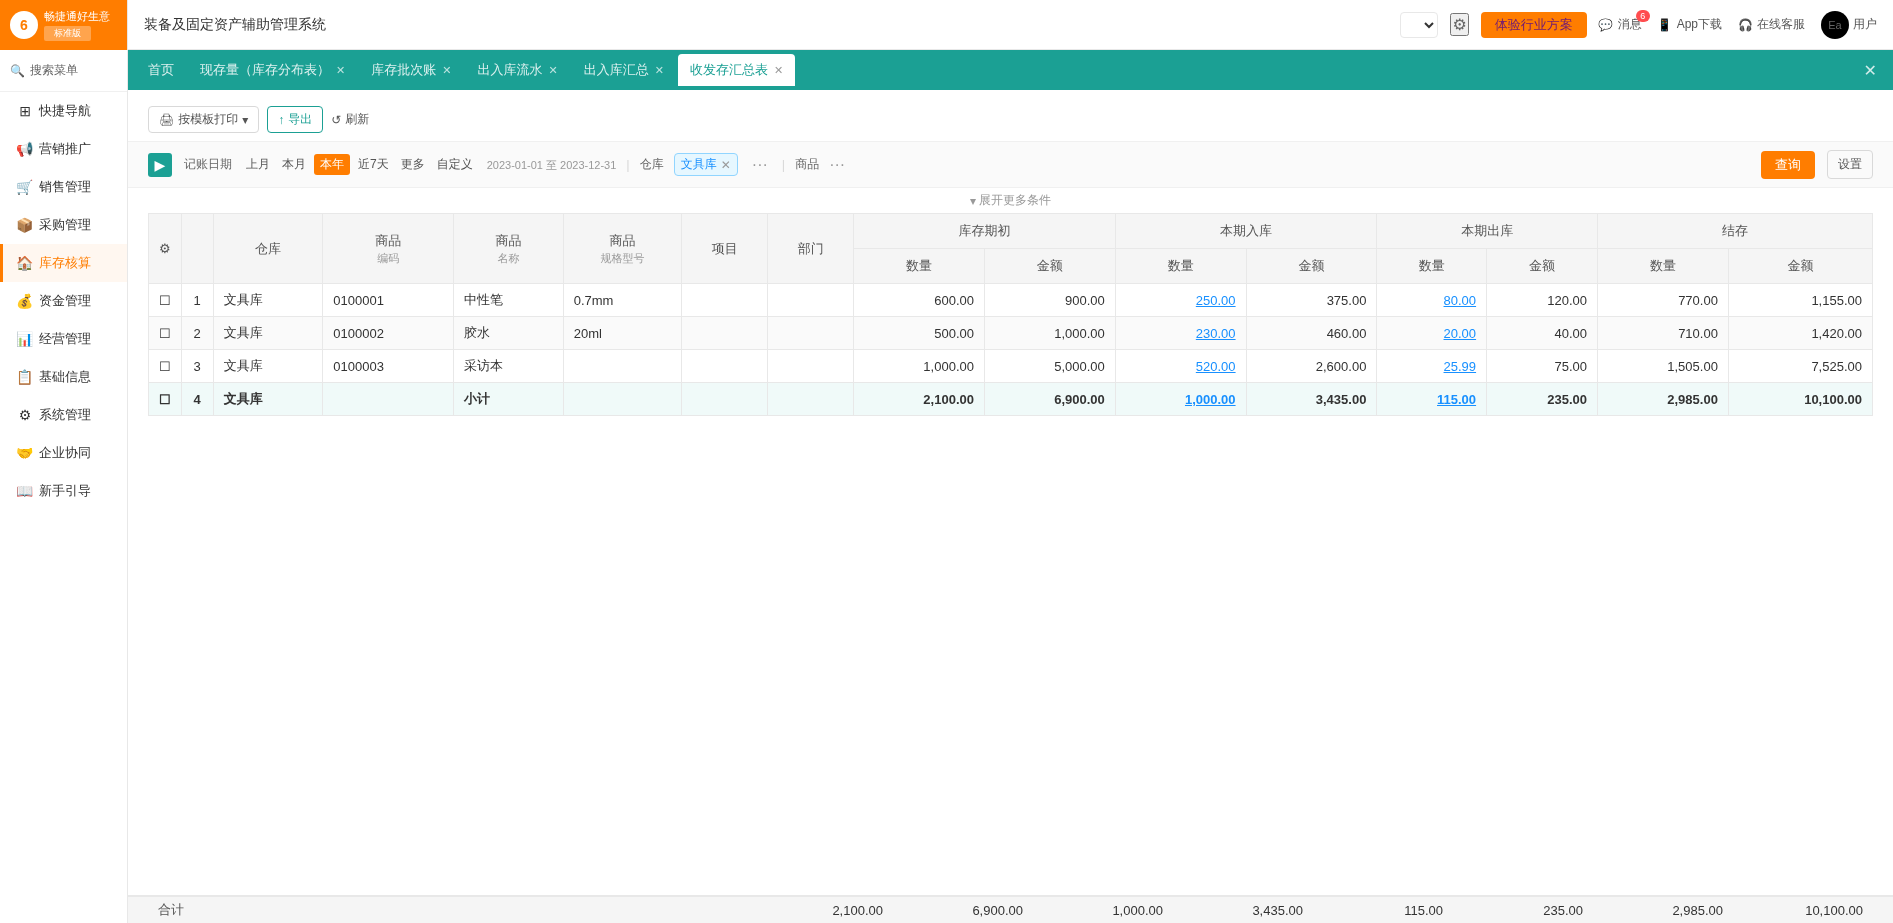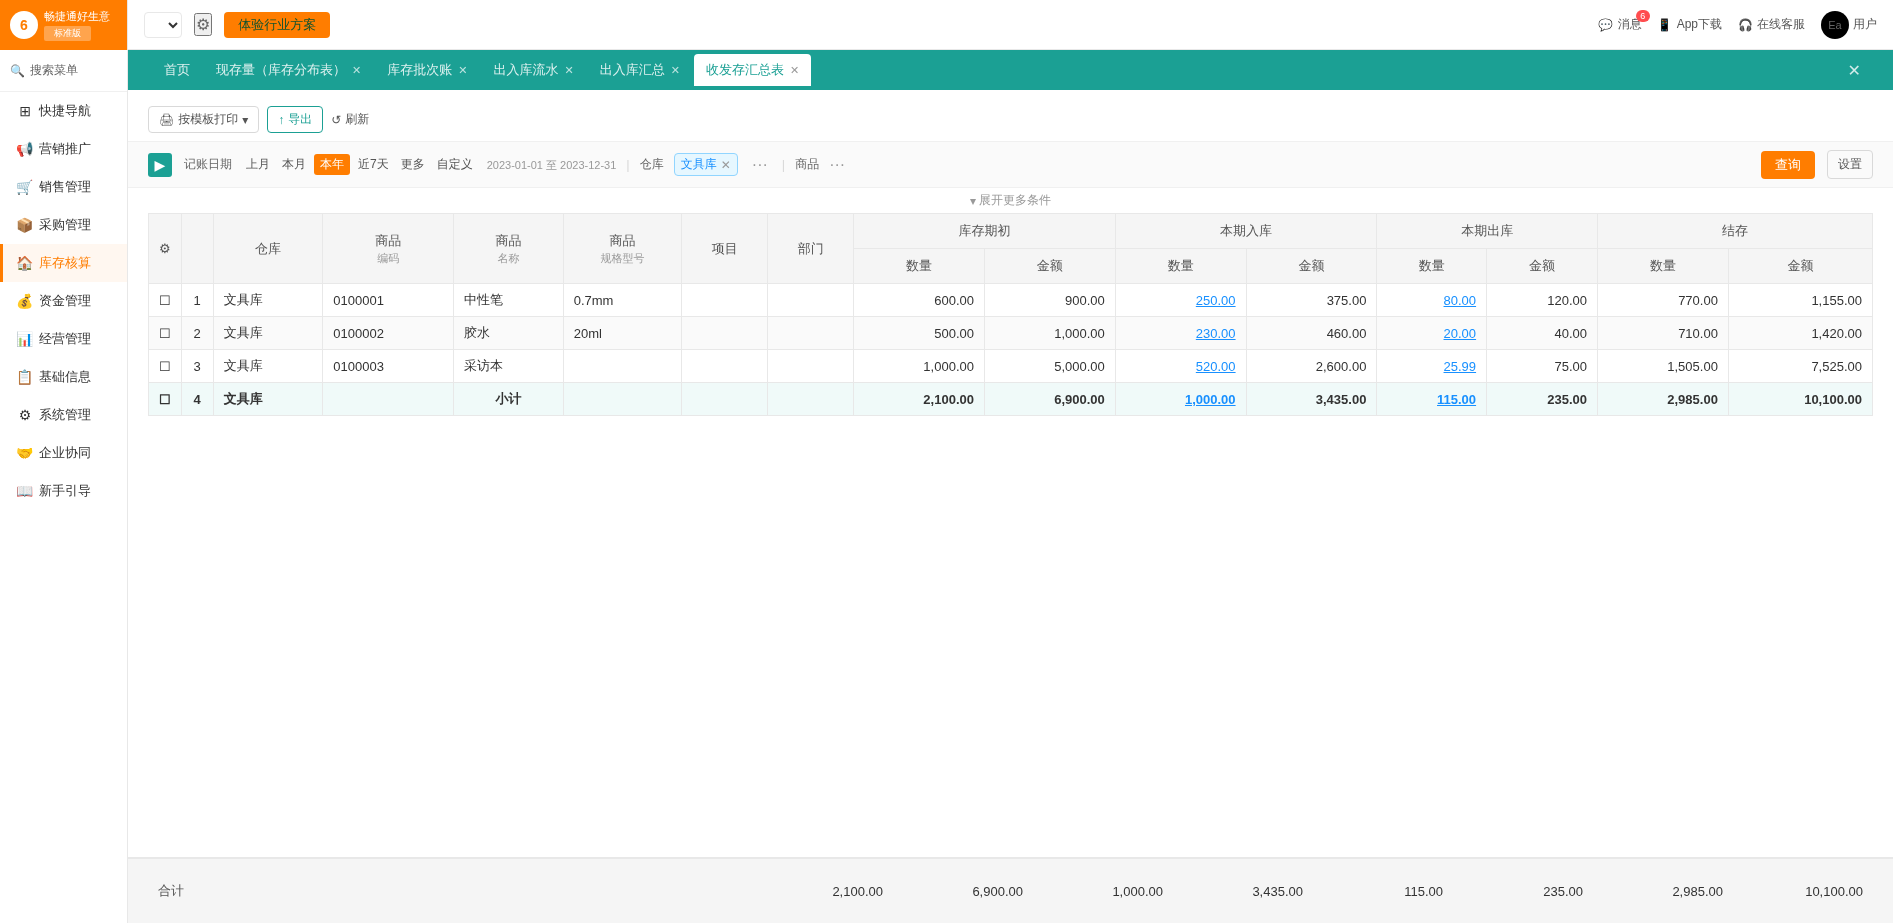--- a/index.html
+++ b/index.html
@@ -121,21 +121,21 @@
       font-size: 12px;
       color: #333;
     }
     .topbar-gear {
       color: #666;
       cursor: pointer;
       font-size: 16px;
     }
     .topbar-btn-orange {
       background: #ff7d00;
-      color: #14532d;
+      color: #701a75;
       border: none;
       border-radius: 4px;
       padding: 4px 14px;
       font-size: 13px;
       cursor: pointer;
     }
     .topbar-right {
       display: flex;
       align-items: center;
       gap: 16px;
@@ -172,21 +172,21 @@
       justify-content: center;
       font-size: 11px;
       color: #666;
     }
 
     
     .tabbar {
       background: #1ba094;
       display: flex;
       align-items: center;
-      padding: 0 24px;
+      padding: 0 8px;
       height: 40px;
       gap: 2px;
     }
     .tab-item {
       display: flex;
       align-items: center;
       gap: 4px;
       padding: 0 12px;
       height: 32px;
       border-radius: 4px 4px 0 0;
@@ -415,21 +415,21 @@
       font-weight: bold;
       background: #f0faf9 !important;
     }
     .settings-col { width: 30px; }
     .num-col { width: 32px; }
 
     
     .table-footer {
       background: #f5f5f5;
       border-top: 2px solid #e8e8e8;
-      padding: 23px 30px;
+      padding: 4px 30px;
       display: flex;
       align-items: center;
       gap: 20px;
       font-size: 13px;
       font-weight: 500;
     }
     .footer-label { color: #555; min-width: 40px; }
     .footer-group { display: flex; gap: 60px; margin-left: auto; }
     .footer-val { color: #333; text-align: right; min-width: 80px; }
   </style>
@@ -498,20 +498,21 @@
     <div class="sidebar-nav-item">
       <span class="nav-icon">📖</span>
       <span>新手引导</span>
     </div>
   </div>
 </div>
 
 <div class="main">
 
   <div class="topbar">
+    <span class="topbar-title">装备及固定资产辅助管理系统</span>
     <select class="topbar-select"></select>
     <button class="topbar-gear">⚙</button>
     <button class="topbar-btn-orange">体验行业方案</button>
     <div class="topbar-right">
       <div class="topbar-icon-btn">
         <span>💬</span>
         <span>消息</span>
         <span class="badge">6</span>
       </div>
       <div class="topbar-icon-btn">
@@ -696,21 +697,21 @@
               <td class="num link">25.99</td>
               <td class="num">75.00</td>
               <td class="num">1,505.00</td>
               <td class="num">7,525.00</td>
             </tr>
             <tr class="subtotal-row">
               <td class="center"><span style="cursor:pointer;">☐</span></td>
               <td class="center">4</td>
               <td class="left" style="font-weight: bold;">文具库</td>
               <td class="left"></td>
-              <td class="left" style="font-weight: bold; text-align: center;">小计</td>
+              <td class="left" style="font-weight: bold;">小计</td>
               <td class="left"></td>
               <td class="left"></td>
               <td class="left"></td>
               <td class="num">2,100.00</td>
               <td class="num">6,900.00</td>
               <td class="num link">1,000.00</td>
               <td class="num">3,435.00</td>
               <td class="num link">115.00</td>
               <td class="num">235.00</td>
               <td class="num">2,985.00</td>

